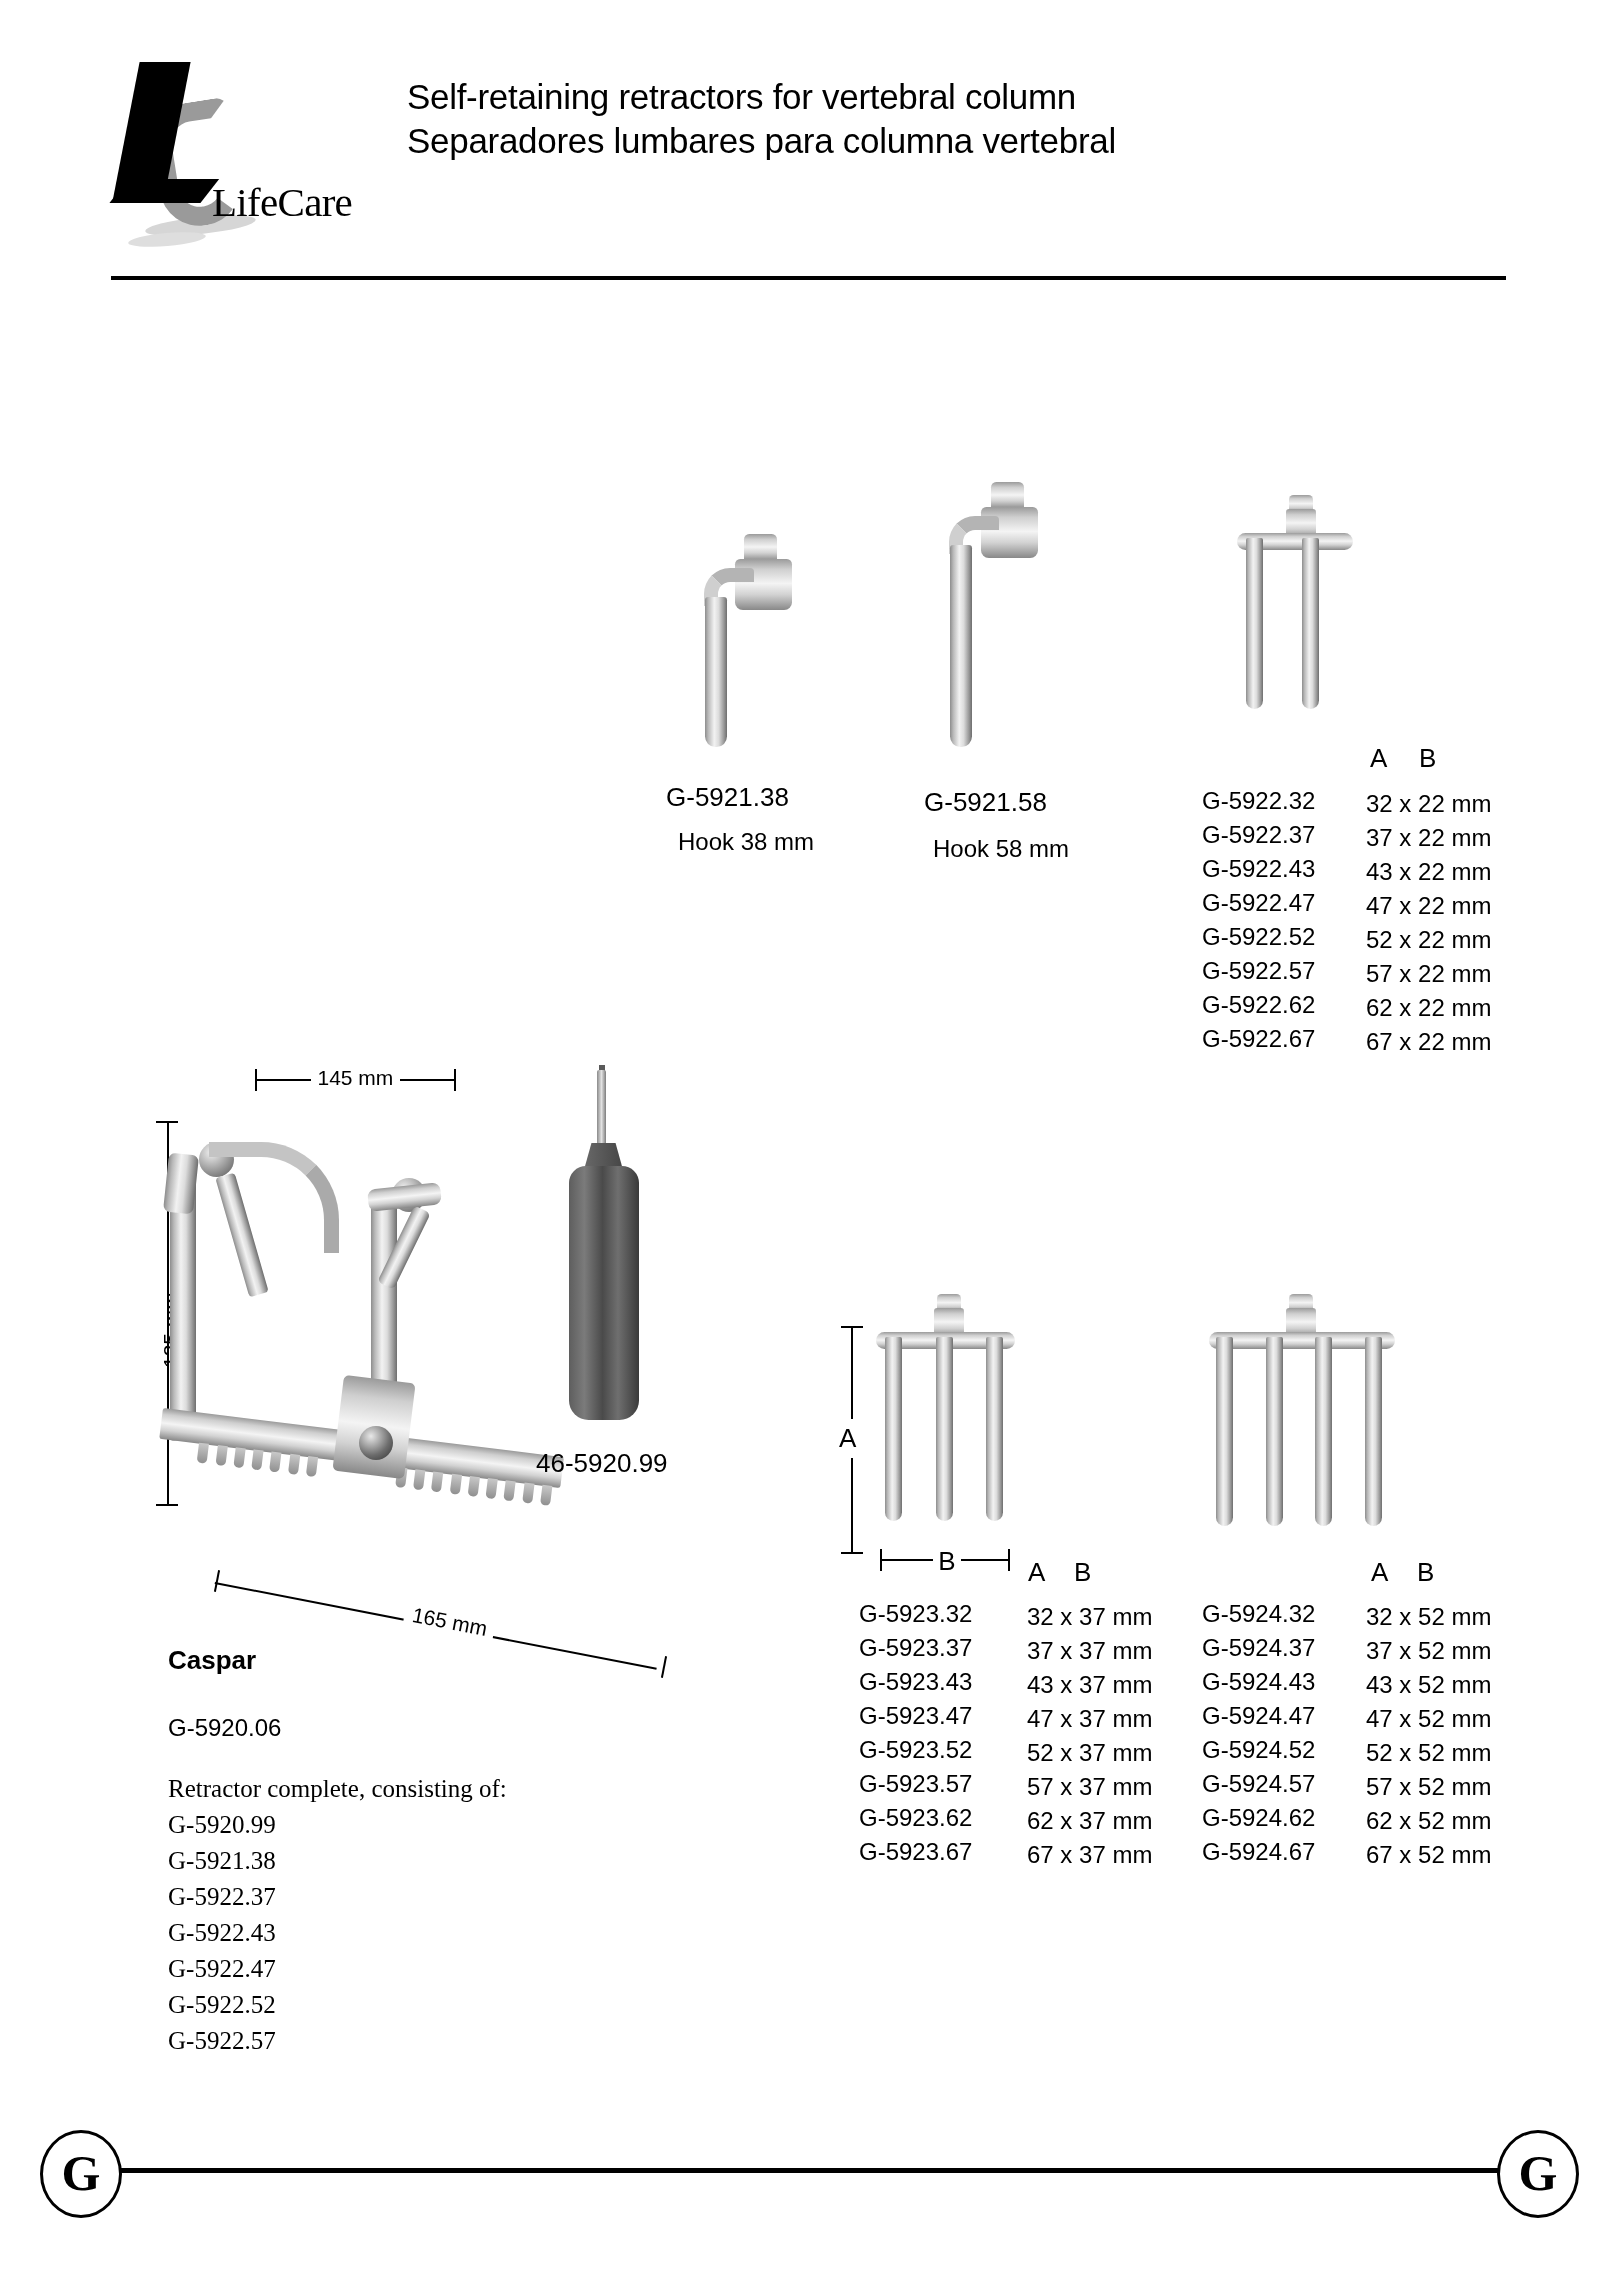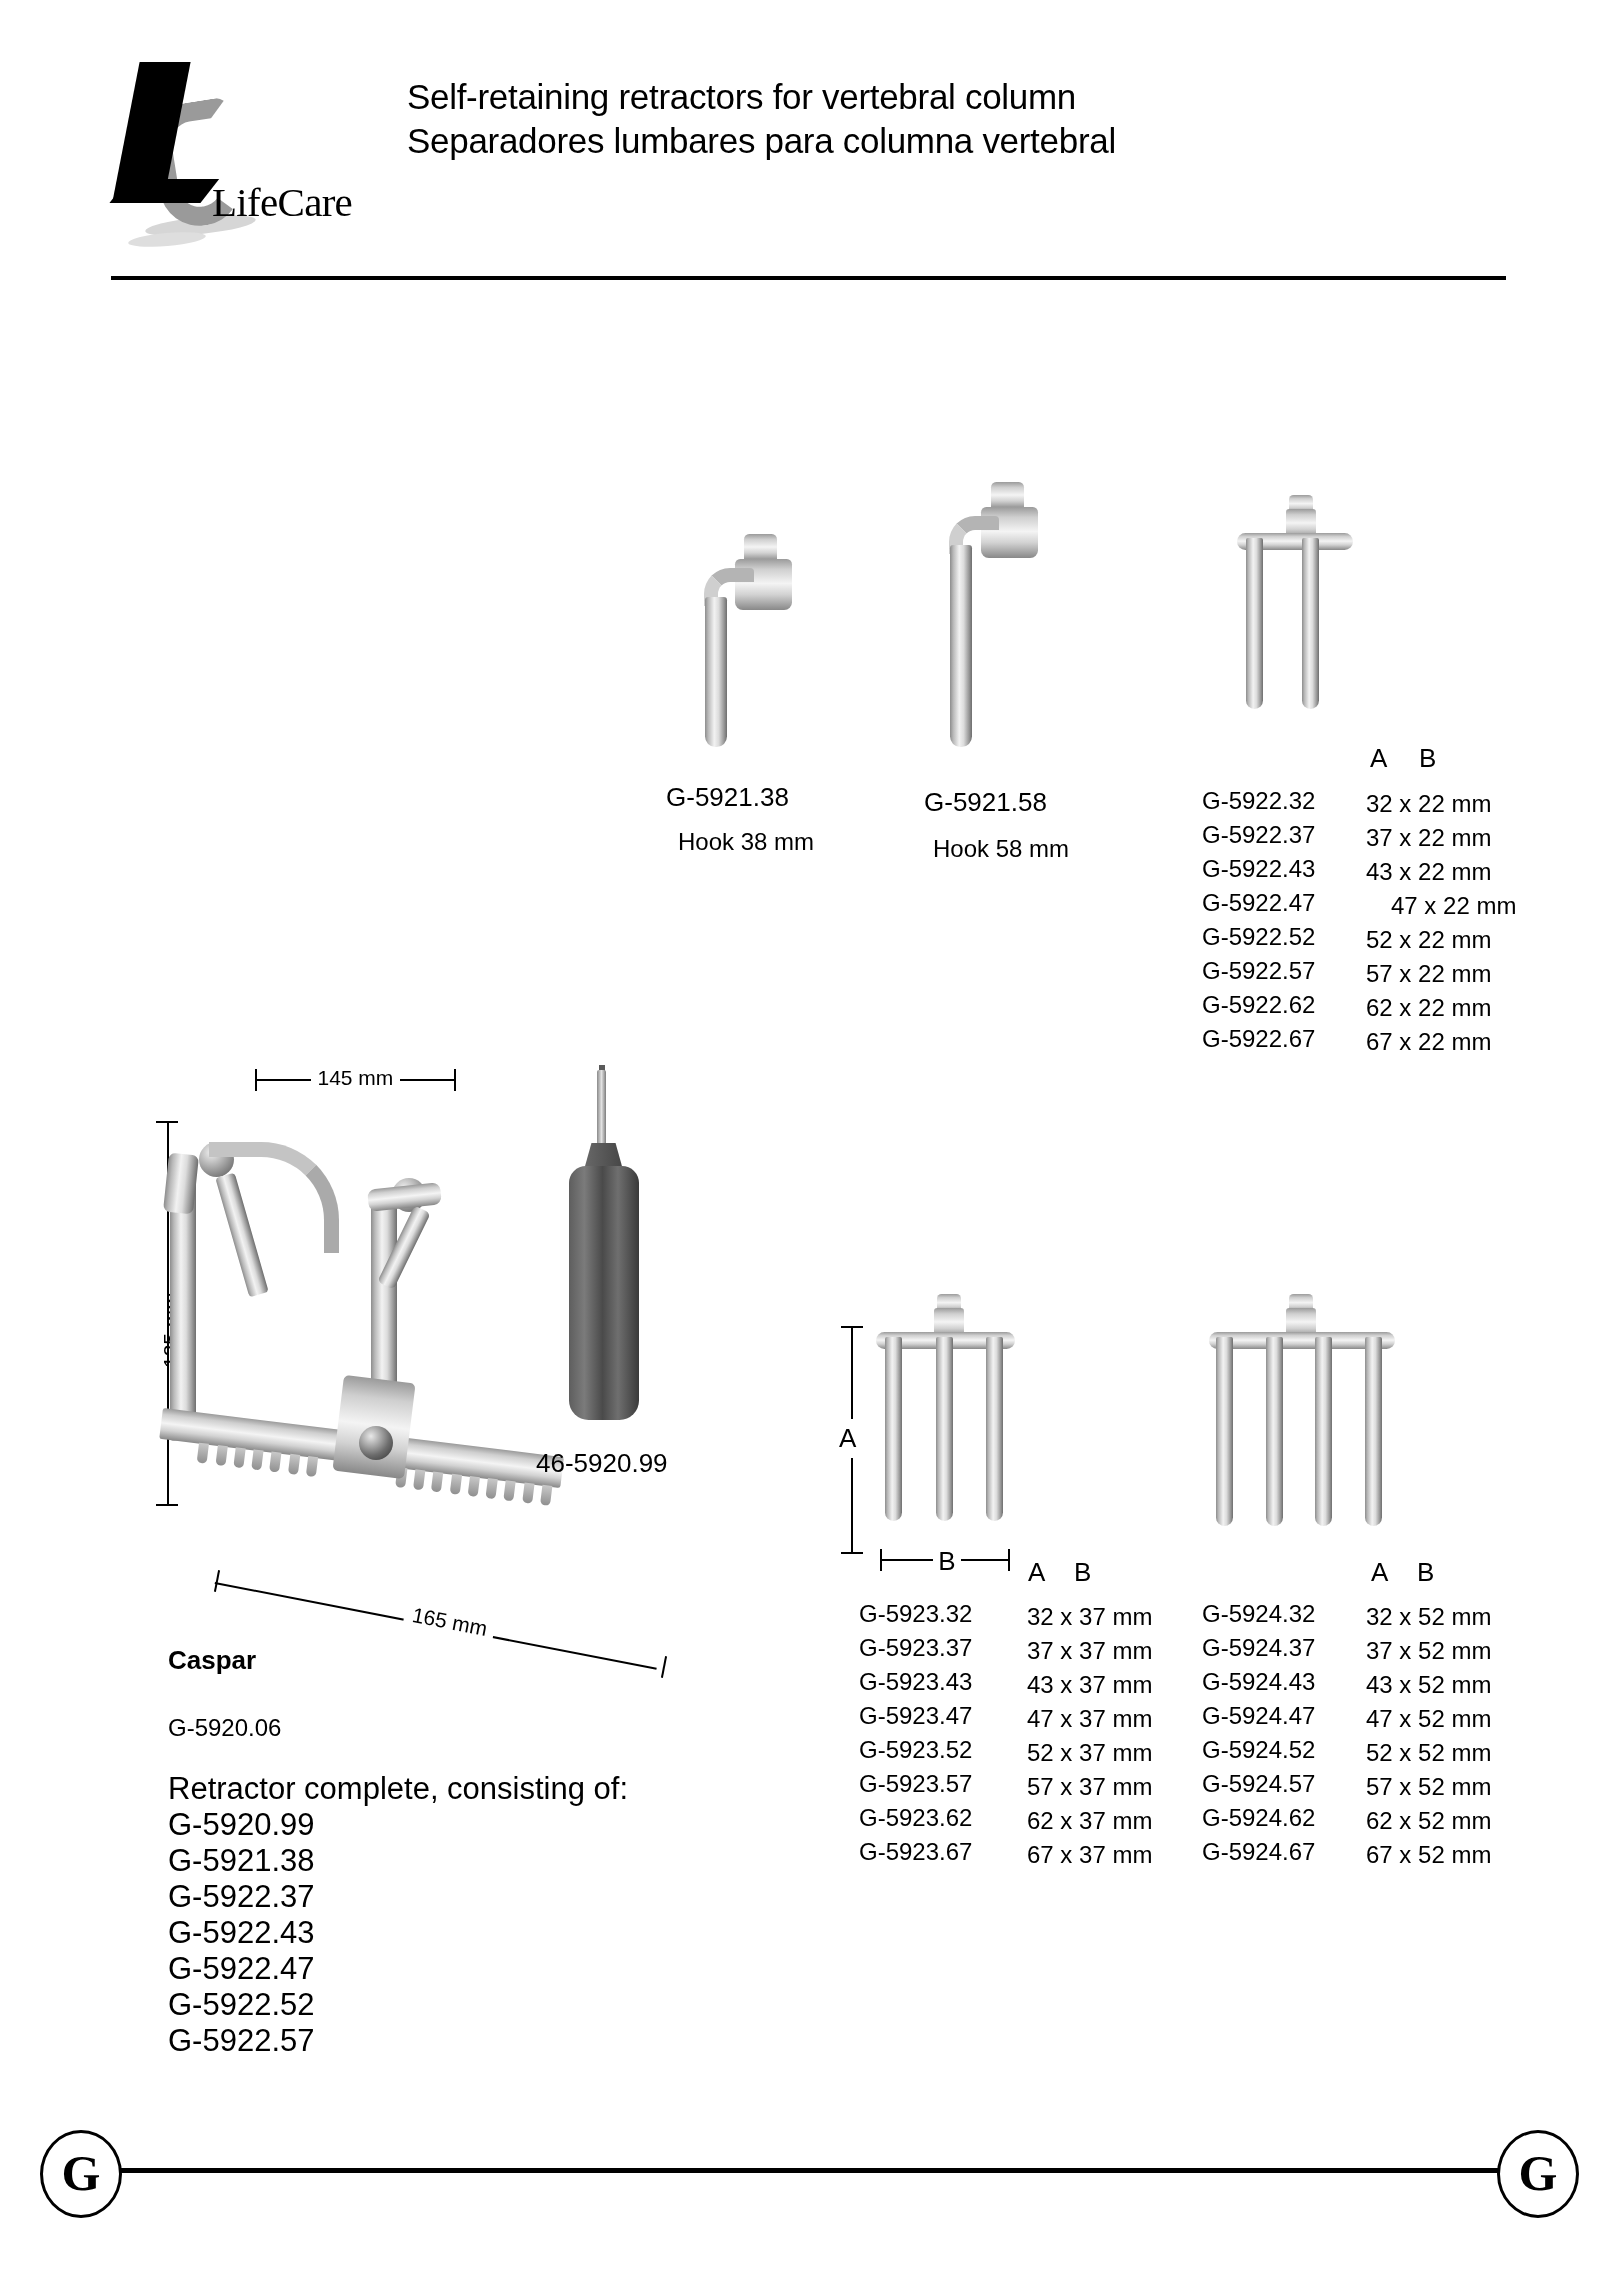--- a/index.html
+++ b/index.html
@@ -290,22 +290,22 @@
     font-weight: bold;
     font-size: 26px;
     margin-bottom: 38px;
   }
   #caspar-text .maincode {
     font-family: "Liberation Sans", sans-serif;
     font-size: 24px;
     margin-bottom: 29px;
   }
   #caspar-text .listline {
-    font-family: Liberation Sans, sans-serif;
-    font-size: 31px;
+    font-family: Liberation Serif, serif;
+    font-size: 25px;
     line-height: 36px;
     white-space: nowrap;
   }
 
   
   #footer { position: absolute; left: 0; top: 2134px; width: 1616px; height: 150px; }
   #footer-rule {
     position: absolute;
     left: 114px; top: 2168px;
     width: 1388px; height: 4.6px;
@@ -400,21 +400,21 @@
     <div class="row">
       <span class="cat-no">G-5922.37</span>
       <span class="desc size" style="left:164px;">37 x 22 mm</span>
     </div>
     <div class="row">
       <span class="cat-no">G-5922.43</span>
       <span class="desc size" style="left:164px;">43 x 22 mm</span>
     </div>
     <div class="row">
       <span class="cat-no">G-5922.47</span>
-      <span class="desc size" style="left:164px;margin-left:25px;">47 x 22 mm</span>
+      <span class="desc size" style="left:164px;">47 x 22 mm</span>
     </div>
     <div class="row">
       <span class="cat-no">G-5922.52</span>
       <span class="desc size" style="left:164px;">52 x 22 mm</span>
     </div>
     <div class="row">
       <span class="cat-no">G-5922.57</span>
       <span class="desc size" style="left:164px;">57 x 22 mm</span>
     </div>
     <div class="row">

